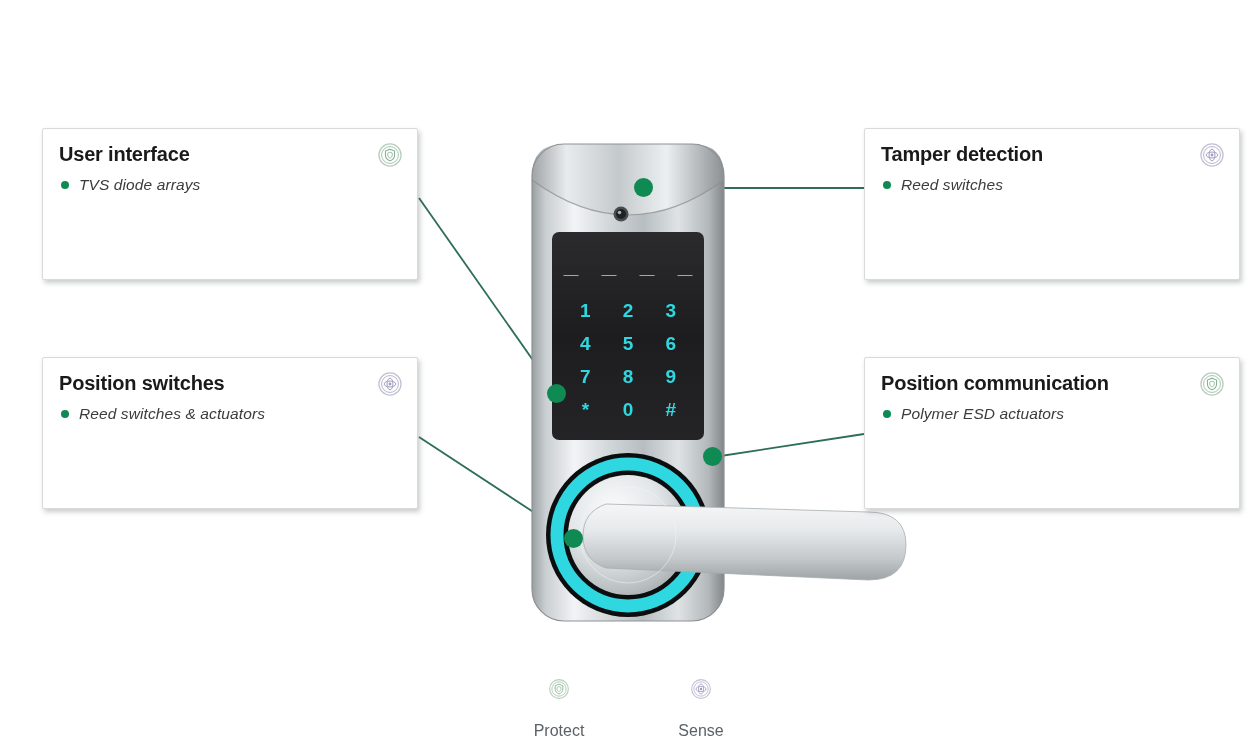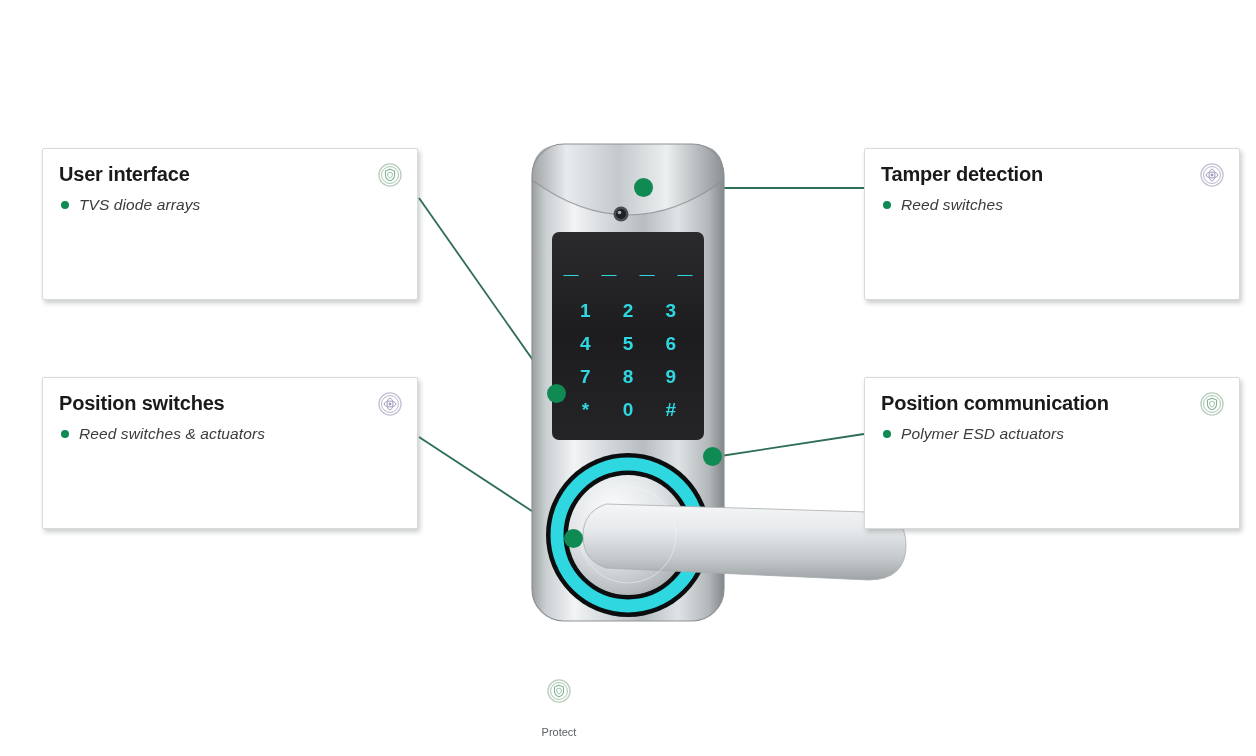--- a/index.html
+++ b/index.html
@@ -28,21 +28,20 @@
 
   
   .info-card {
     position: absolute;
     background: #ffffff;
     border: 1px solid #d8dadc;
     border-radius: 2px;
     box-shadow: 2px 3px 5px rgba(80,85,90,0.30);
     z-index: 6;
     box-sizing: border-box;
-    margin-top: 20px;
   }
   .card-tl { left: 42px;  top: 128px;  width: 376px; height: 152px; }
   .card-tr { left: 864px; top: 128px;  width: 376px; height: 152px; }
   .card-bl { left: 42px;  top: 357px;  width: 376px; height: 152px; }
   .card-br { left: 864px; top: 357px;  width: 376px; height: 152px; }
 
   .card-title {
     position: absolute;
     left: 16px;
     top: 14px;
@@ -121,21 +120,21 @@
   }
   .legend-item {
     width: 62px;
     display: flex;
     flex-direction: column;
     align-items: center;
   }
   .legend-icon { width: 26px; height: 26px; }
   .legend-label {
     margin-top: 22px;
-    font-size: 11px;
+    font-size: 16px;
     color: #5c6165;
     white-space: nowrap;
   }
 </style>
 </head>
 <body>
 
 <svg id="connector-layer" viewBox="0 0 1256 756">
   <line x1="419" y1="198" x2="556" y2="393" stroke="#2e6e56" stroke-width="1.8"></line>
   <line x1="419" y1="437" x2="573" y2="538" stroke="#2e6e56" stroke-width="1.8"></line>
@@ -310,14 +309,24 @@
     <svg class="legend-icon" viewBox="0 0 40 40">
       <circle cx="20" cy="20" r="17" fill="#ffffff" stroke="#b9cdbe" stroke-width="2"></circle>
       <circle cx="20" cy="20" r="13" fill="none" stroke="#9dc0a7" stroke-width="1.4"></circle>
       <path d="M20 11 l7 3 v6 c0 4.4 -3 7.7 -7 9 c-4 -1.3 -7 -4.6 -7 -9 v-6 z" fill="none" stroke="#7fb292" stroke-width="1.6"></path>
       <path d="M20 15.5 l3.5 1.5 v3 c0 2.2 -1.5 3.9 -3.5 4.6 c-2 -0.7 -3.5 -2.4 -3.5 -4.6 v-3 z" fill="none" stroke="#7fb292" stroke-width="1.2"></path>
     </svg>
     <span class="legend-label">Protect</span>
   </div>
 
 
+  <div class="legend-item">
+    <svg class="legend-icon" viewBox="0 0 40 40">
+      <circle cx="20" cy="20" r="17" fill="#ffffff" stroke="#c3c1d4" stroke-width="2"></circle>
+      <circle cx="20" cy="20" r="13" fill="none" stroke="#b0aecb" stroke-width="1.4"></circle>
+      <ellipse cx="20" cy="20" rx="9" ry="4.5" fill="none" stroke="#9e9bbd" stroke-width="1.5"></ellipse>
+      <ellipse cx="20" cy="20" rx="4.5" ry="9" fill="none" stroke="#9e9bbd" stroke-width="1.5"></ellipse>
+      <circle cx="20" cy="20" r="2.2" fill="#9e9bbd"></circle>
+    </svg>
+    <span class="legend-label">Sense</span>
+  </div>
 
 </div>
 
 </body></html>

